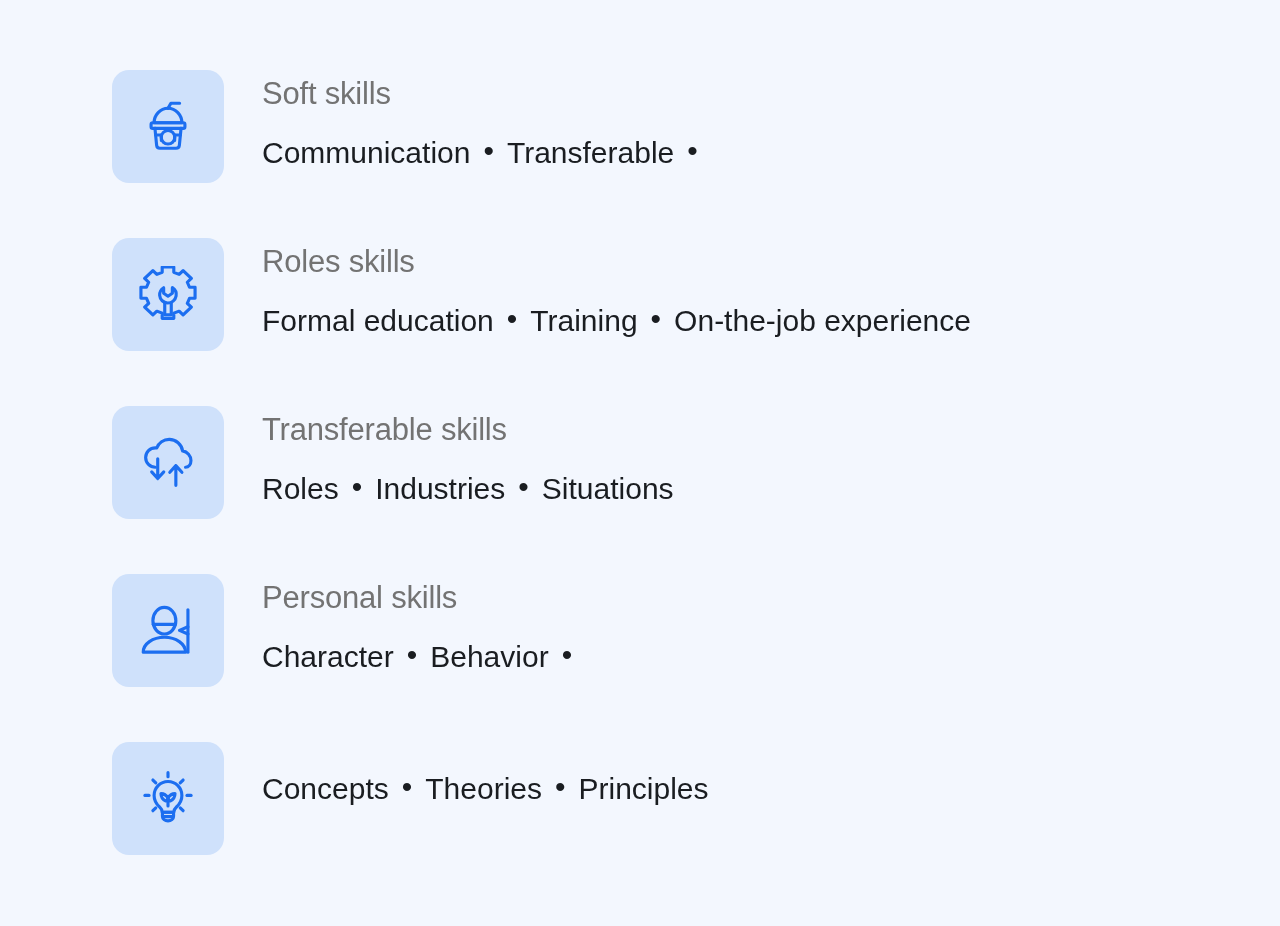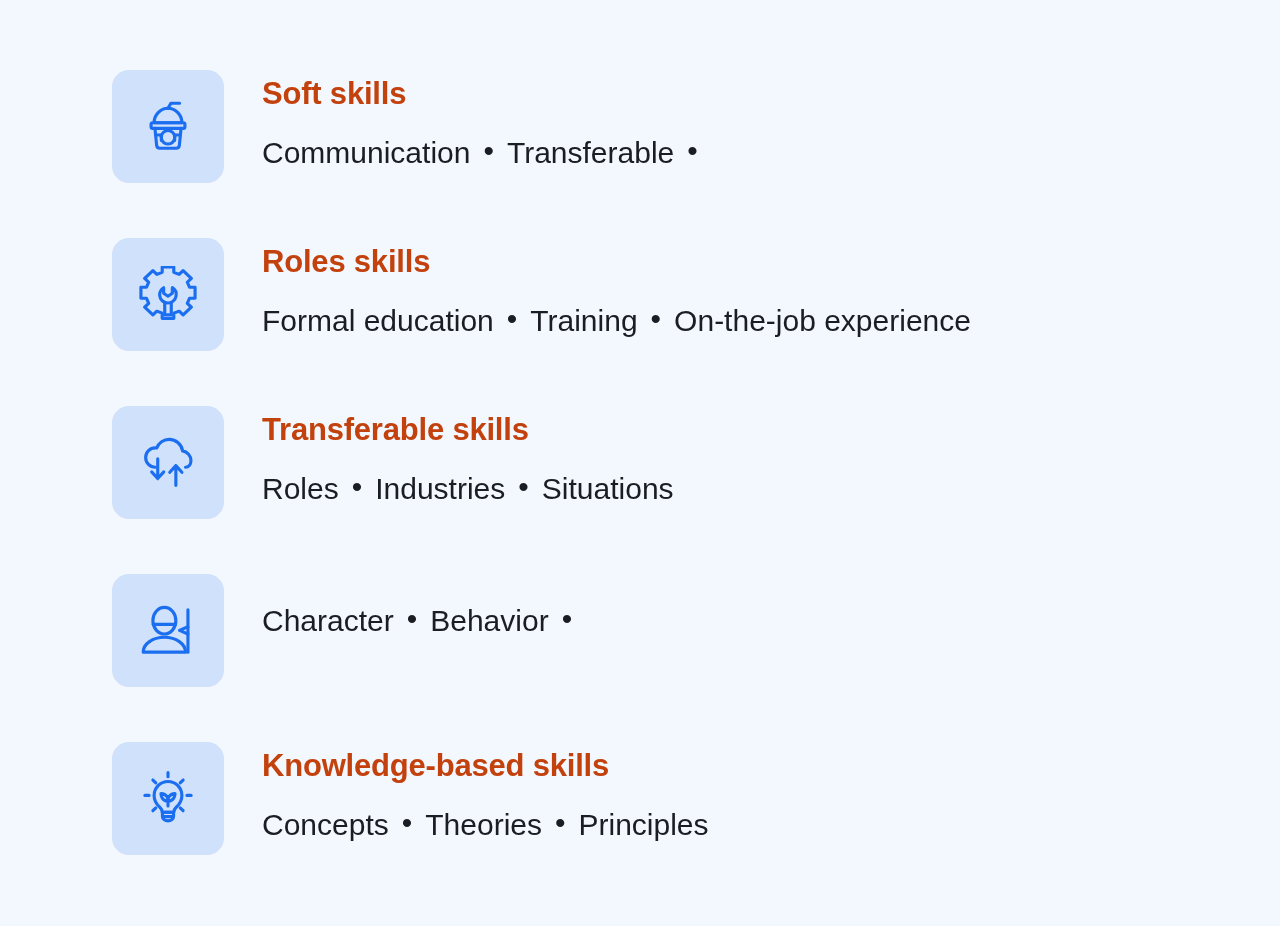--- a/index.html
+++ b/index.html
@@ -51,22 +51,22 @@
   }
 
   .skill-text {
     display: flex;
     flex-direction: column;
     padding-top: 6px;
   }
 
   .skill-title {
     font-size: 31px;
-    font-weight: bold;
-    color: #c2410c;
+    font-weight: normal;
+    color: #737373;
     line-height: 1.15;
     letter-spacing: -0.2px;
     white-space: nowrap;
   }
 
   .skill-items {
     margin-top: 24px;
     font-size: 30px;
     font-weight: 400;
     color: #1a1d21;
@@ -170,20 +170,21 @@
         <svg viewBox="0 0 48 48" fill="none" stroke="#1c6ef0" stroke-width="2.6" stroke-linecap="round" stroke-linejoin="round">
           <ellipse cx="21" cy="15.5" rx="9.5" ry="11"></ellipse>
           <path d="M11.9 18.5 L30.1 18.5"></path>
           <path d="M3.5 41.5 C3.5 34.6 11.3 29.2 21 29.2 C30.7 29.2 38.5 34.6 38.5 41.5 Z"></path>
           <path d="M40.5 6.5 L40.5 41.5"></path>
           <path d="M40.5 20.5 L33.5 23.5 L40.5 26.5"></path>
         </svg>
       </span>
     </div>
     <div class="skill-text">
+      <div class="skill-title">Personal skills</div>
       <div class="skill-items">
         <span class="skill-item">Character</span>
         <span class="sep">•</span>
         <span class="skill-item">Behavior</span>
         <span class="sep">•</span>
       </div>
     </div>
   </div>
 
   <div class="skill-row">
@@ -200,21 +201,20 @@
           <path d="M8.3 21 L4.9 21"></path>
           <path d="M43.1 21 L39.7 21"></path>
           <path d="M11.5 8.3 L13.9 10.7"></path>
           <path d="M36.5 8.3 L34.1 10.7"></path>
           <path d="M11.5 33.7 L13.9 31.3"></path>
           <path d="M36.5 33.7 L34.1 31.3"></path>
         </svg>
       </span>
     </div>
     <div class="skill-text">
-      <div class="skill-title">Knowledge-based skills</div>
       <div class="skill-items">
         <span class="skill-item">Concepts</span>
         <span class="sep">•</span>
         <span class="skill-item">Theories</span>
         <span class="sep">•</span>
         <span class="skill-item">Principles</span>
       </div>
     </div>
   </div>
 

